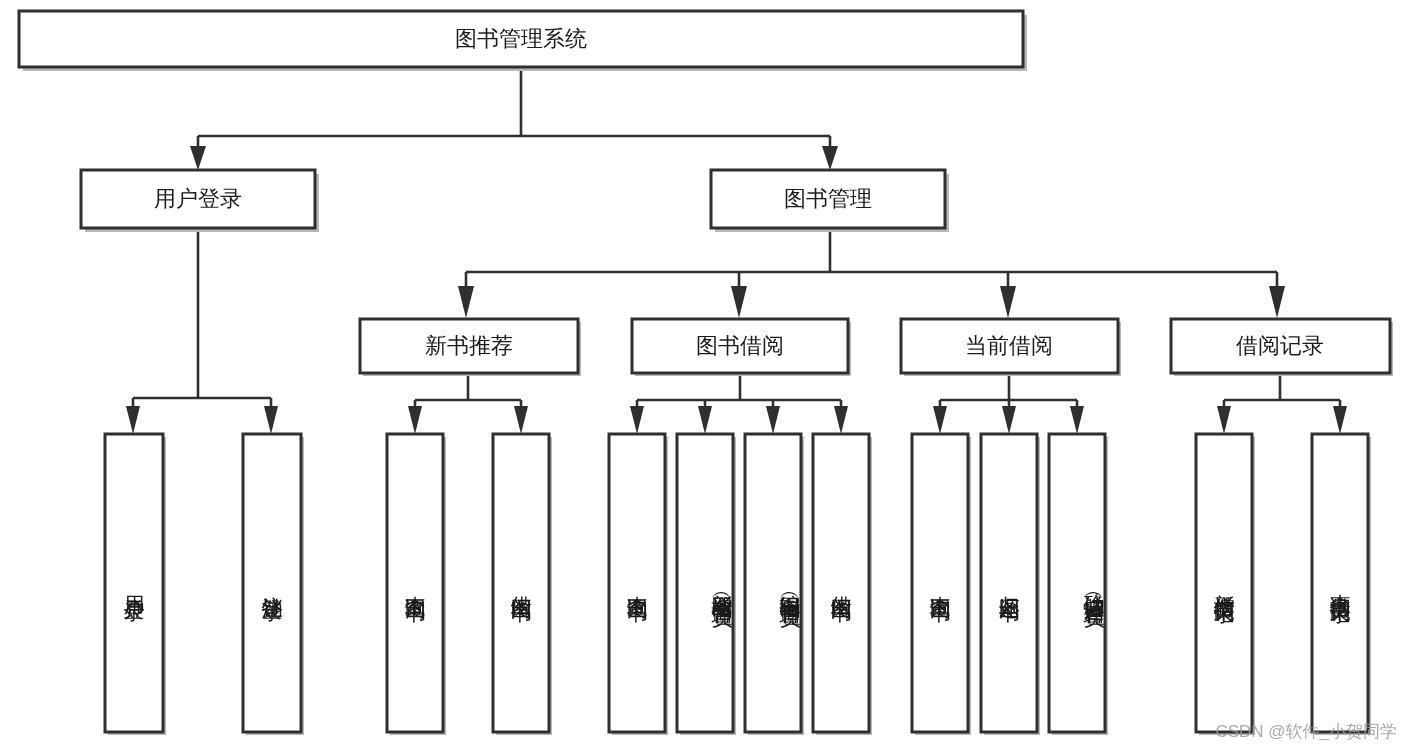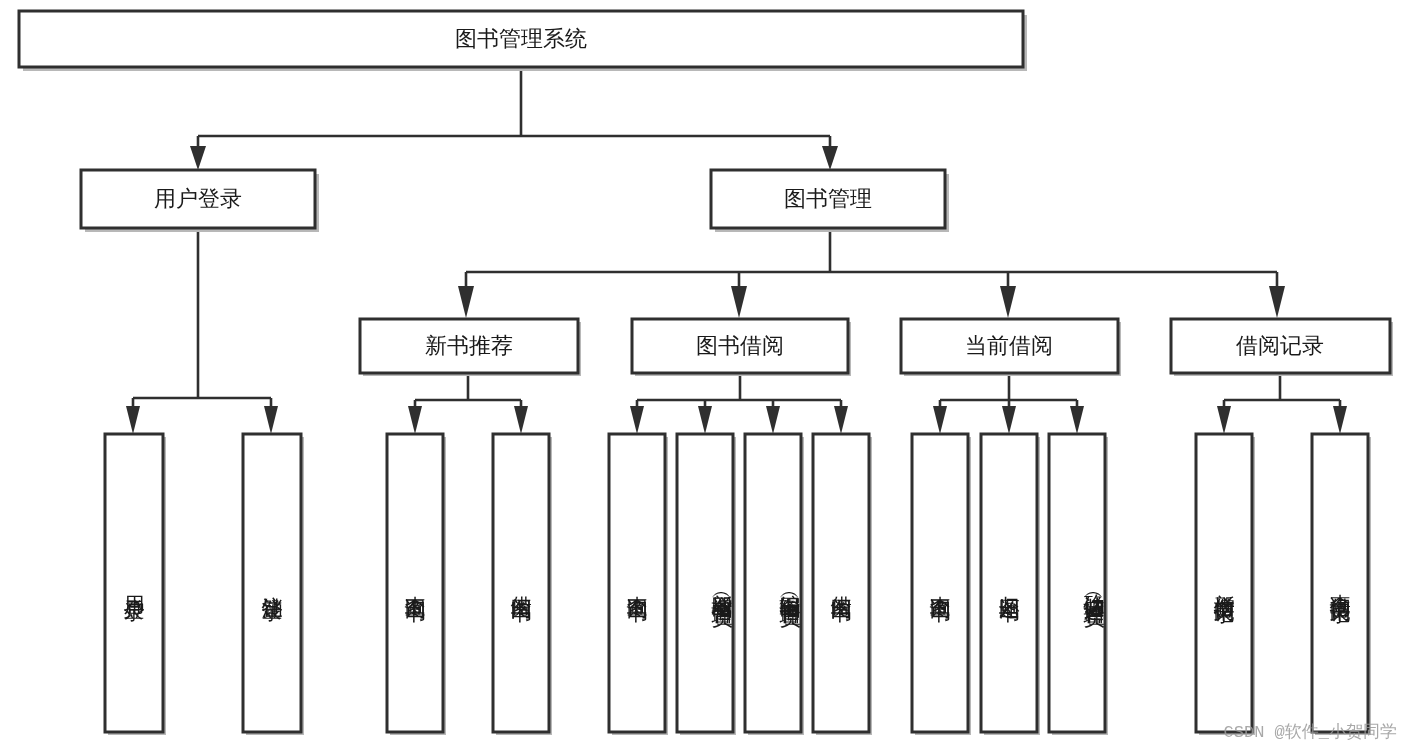--- a/index.html
+++ b/index.html
@@ -62,21 +62,21 @@
     writing-mode: vertical-rl;
     text-orientation: upright;
     letter-spacing: 2px;
     white-space: nowrap;
     pointer-events: none;
   }
   .watermark {
     position: absolute;
     right: 8px;
     bottom: 4px;
-    font-family: Liberation Mono, monospace;
+    font-family: Liberation Sans, sans-serif;
     font-size: 17px;
     color: #9a9a9a;
     opacity: 0.85;
     white-space: nowrap;
   }
 </style>
 </head>
 <body>
 
 <div id="diagram-root">

